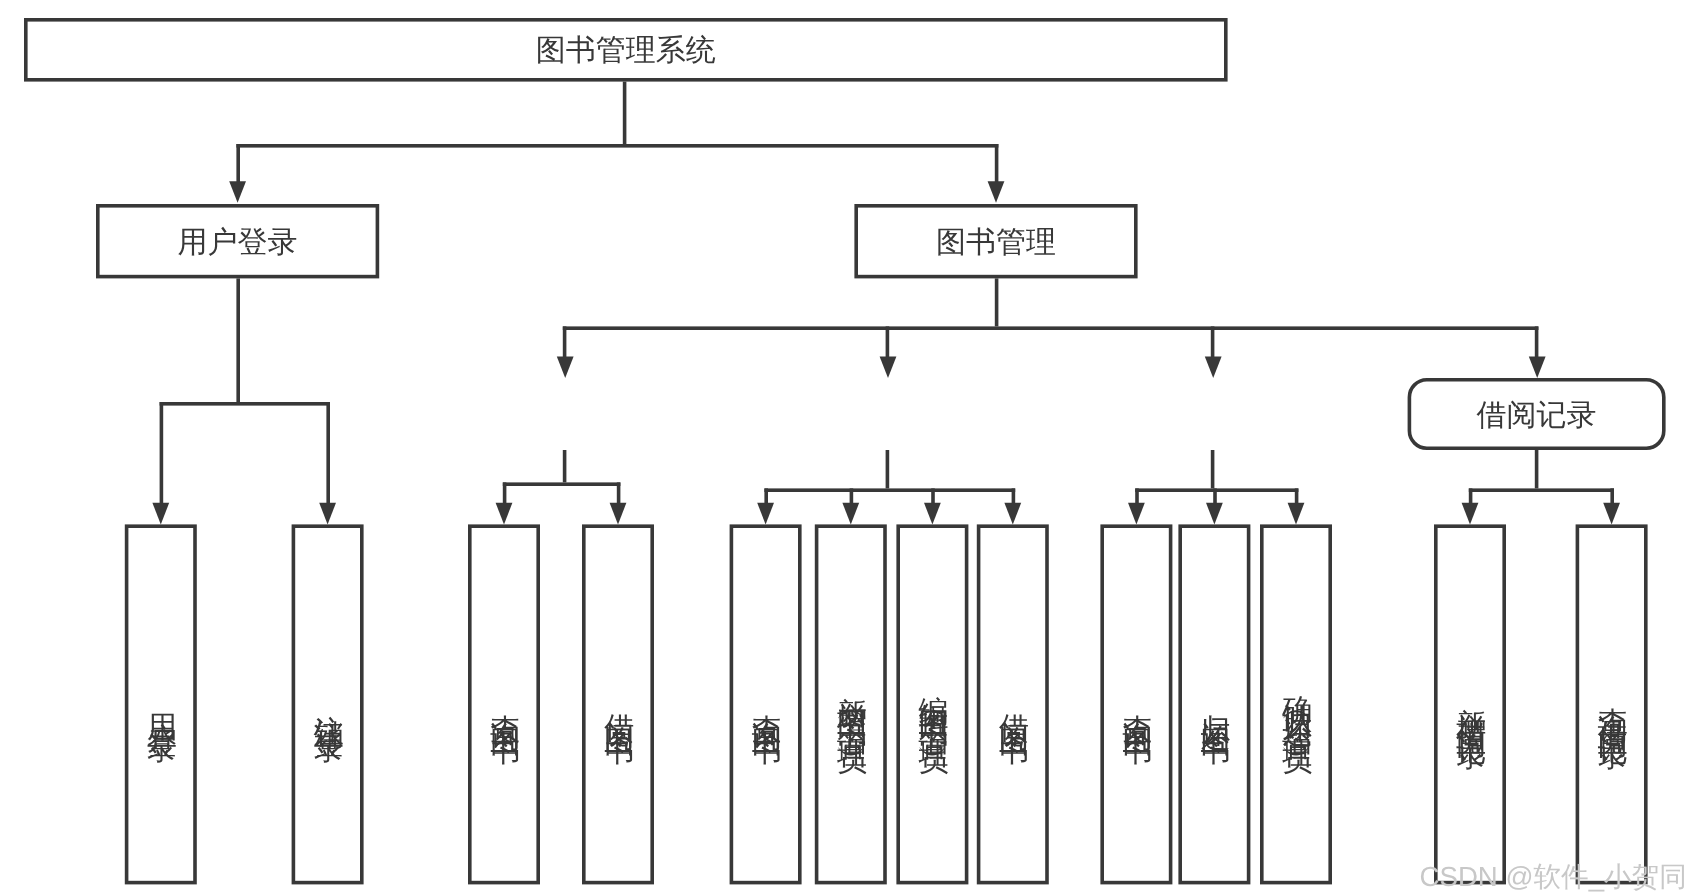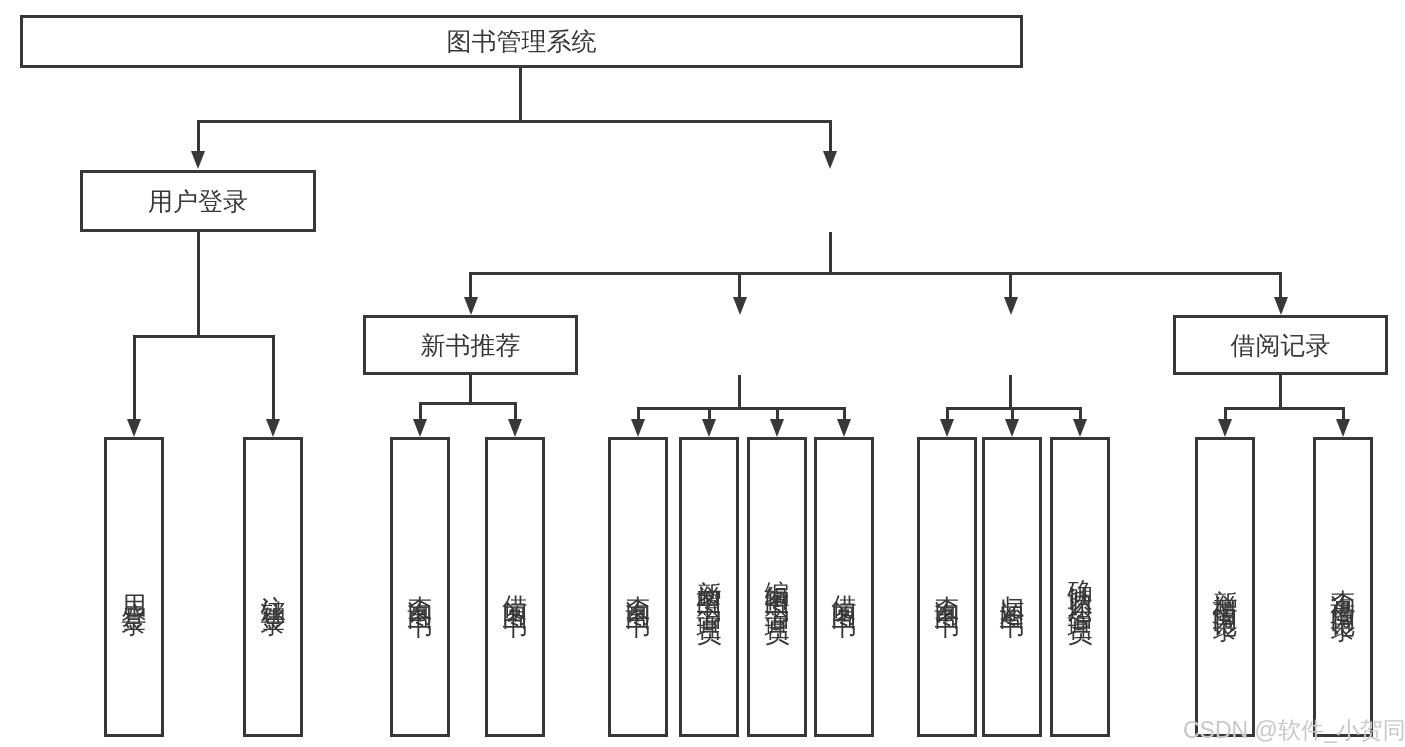--- a/index.html
+++ b/index.html
@@ -42,25 +42,25 @@
 <div class="canvas">
 
   <div class="box" style="left:20px;top:15px;width:1003px;height:53px;">
     <span>图书管理系统</span>
   </div>
 
   <div class="box" style="left:80px;top:170px;width:236px;height:62px;">
     <span>用户登录</span>
   </div>
 
+  <div class="box" style="left:712px;top:170px;width:236px;height:62px;">
+    <span>图书管理</span>
+  </div>
 
-  <div class="box" style="left:363px;top:315px;width:215px;height:60px;">
-    <span>新书推荐</span>
-  </div>
-  <div class="box" style="left:1173px;top:315px;width:215px;height:60px;">
+  <div class="box" style="left:1173px;top:315px;width:215px;height:60px;border-radius:16px;">
     <span>借阅记录</span>
   </div>
 
   <div class="box leaf" style="left:104px;top:437px;width:60px;height:300px;">
     <span class="vlabel">用户登录</span>
   </div>
   <div class="box leaf" style="left:243px;top:437px;width:60px;height:300px;">
     <span class="vlabel">注销登录</span>
   </div>
 

